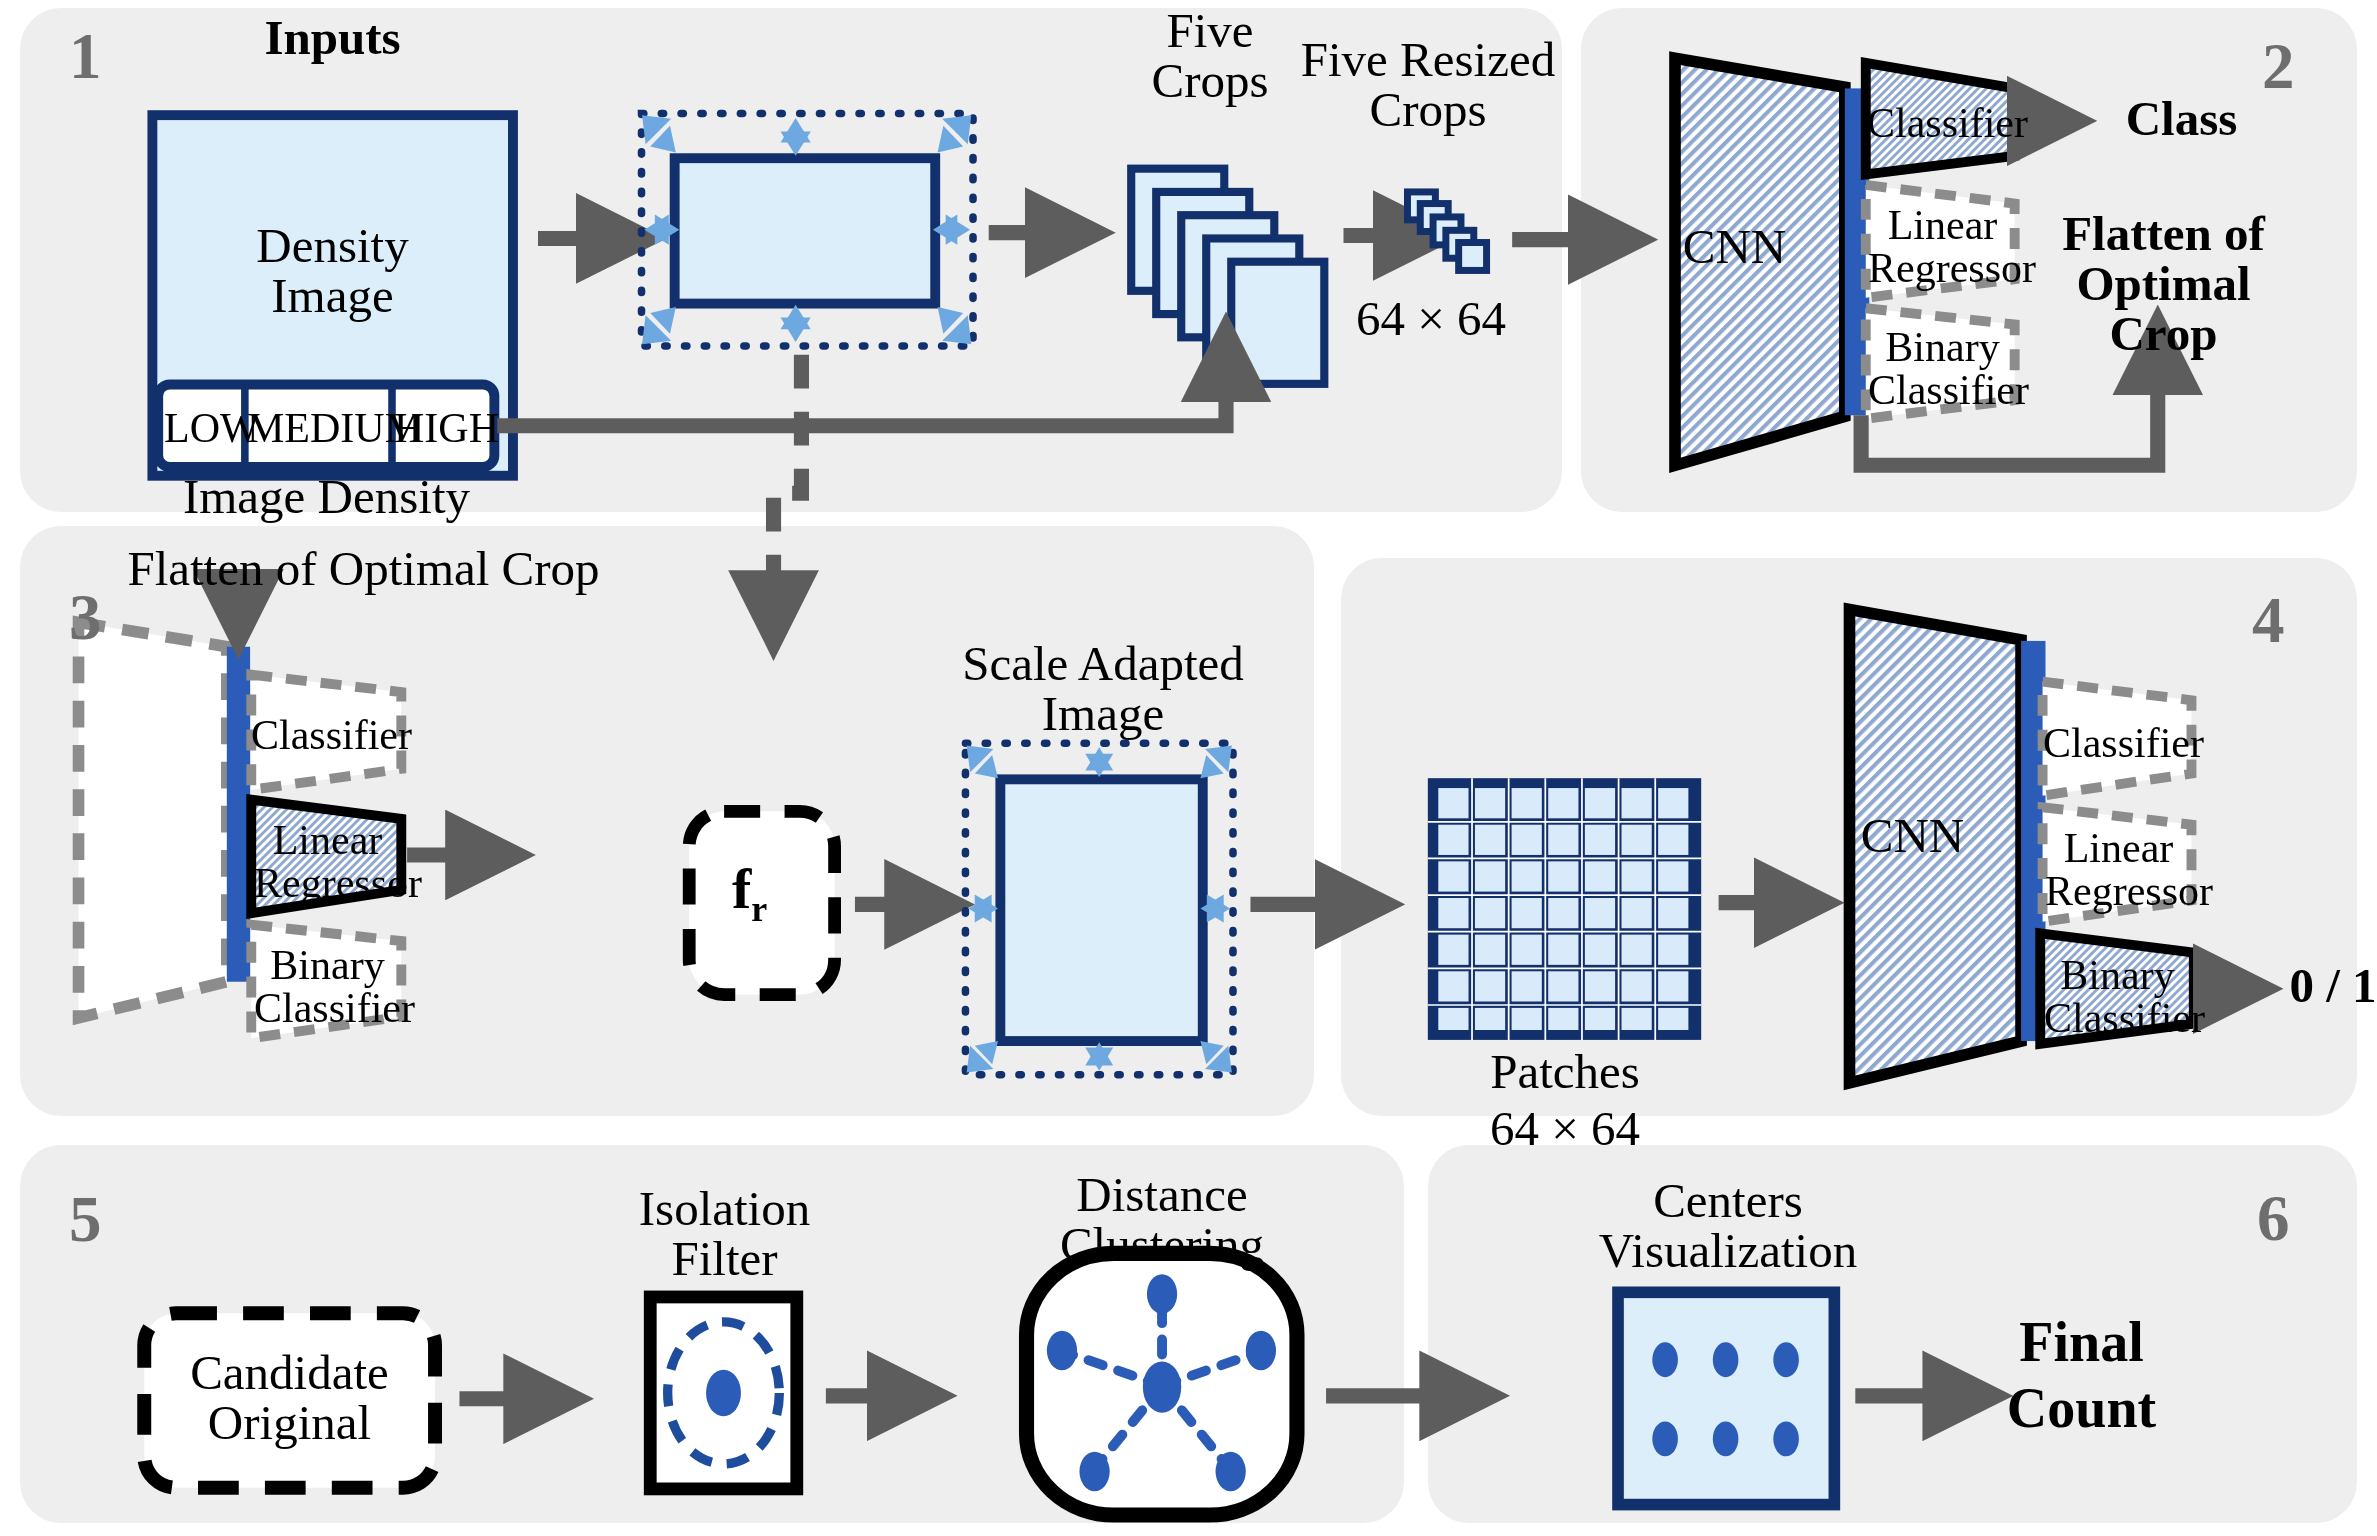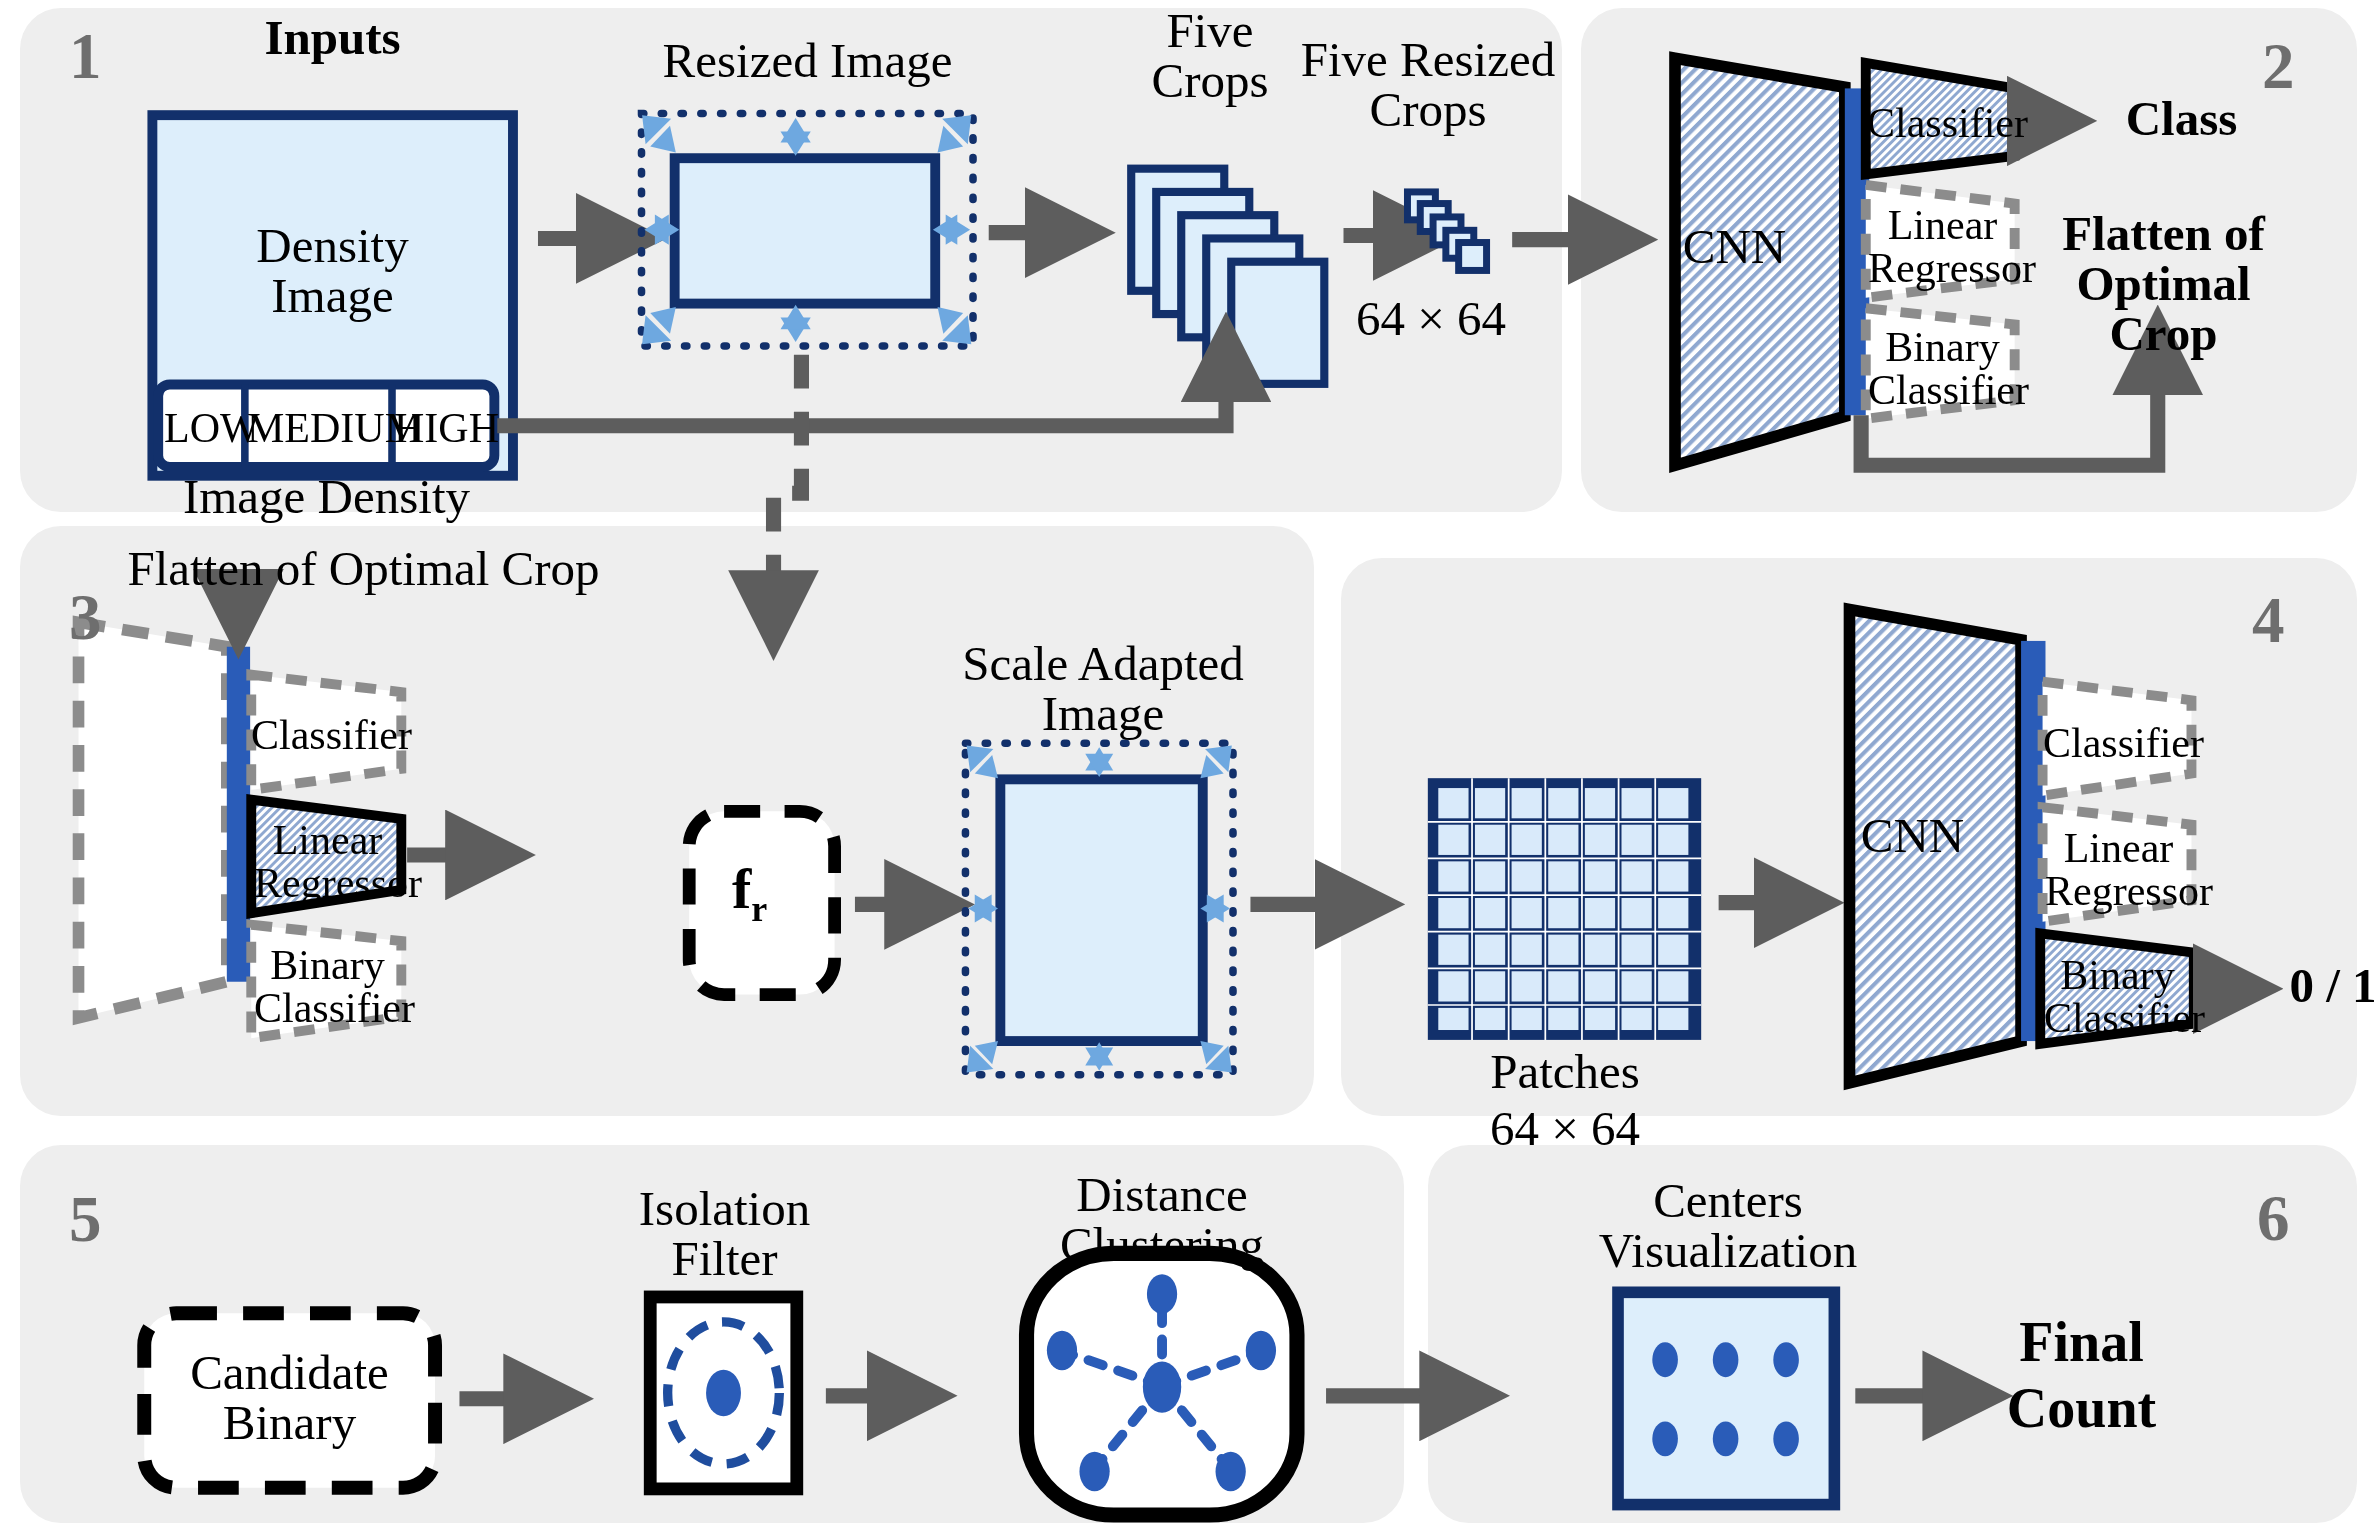--- a/index.html
+++ b/index.html
@@ -282,21 +282,20 @@
   <div class="num" style="left:69px;top:24.4px;">1</div>
   <div class="num" style="left:2262px;top:34px;">2</div>
   <div class="num" style="left:69px;top:585px;">3</div>
   <div class="num" style="left:2252px;top:588px;">4</div>
   <div class="num" style="left:69px;top:1187px;">5</div>
   <div class="num" style="left:2257px;top:1186px;">6</div>
 
   <div class="lbl b" style="left:216px;top:12.8px;width:233px;">Inputs</div>
   <div class="lbl" style="left:216px;top:221px;width:233px;">Density
 Image</div>
-  <div class="lbl" style="left:633px;top:36px;width:349px;">Resized Image</div>
   <div class="lbl" style="left:1088px;top:5.8px;width:244px;">Five
 Crops</div>
   <div class="lbl" style="left:1274px;top:35px;width:308px;">Five Resized
 Crops</div>
   <div class="lbl" style="left:1309px;top:294px;width:244px;">64 × 64</div>
   <div class="lbl" style="left:151px;top:472px;width:351px;">Image Density</div>
   <div class="lbl sm" style="left:164px;top:407px;width:74px;">LOW</div>
   <div class="lbl sm" style="left:247px;top:407px;width:144px;">MEDIUM</div>
   <div class="lbl sm" style="left:394px;top:407px;width:98px;">HIGH</div>
 
@@ -327,21 +326,21 @@
   <div class="lbl" style="left:1431px;top:1104px;width:268px;">64 × 64</div>
   <div class="lbl" style="left:1837px;top:811px;width:151px;">CNN</div>
   <div class="lbl sm" style="left:2043px;top:722px;width:151px;">Classifier</div>
   <div class="lbl sm" style="left:2045px;top:827px;width:147px;">Linear
 Regressor</div>
   <div class="lbl sm" style="left:2044px;top:954px;width:147px;">Binary
 Classifier</div>
   <div class="lbl b" style="left:2275px;top:961px;width:116px;">0 / 1</div>
 
   <div class="lbl" style="left:145px;top:1348px;width:289px;">Candidate
-Binary</div>
+Original</div>
   <div class="lbl" style="left:582px;top:1184px;width:285px;">Isolation
 Filter</div>
   <div class="lbl" style="left:999px;top:1170px;width:326px;">Distance
 Clustering</div>
 
   <div class="lbl" style="left:1571px;top:1176px;width:314px;">Centers
 Visualization</div>
   <div class="lbl b" style="left:1939px;top:1309px;width:285px;font-size:56px;line-height:1.18;">Final
 Count</div>
 

